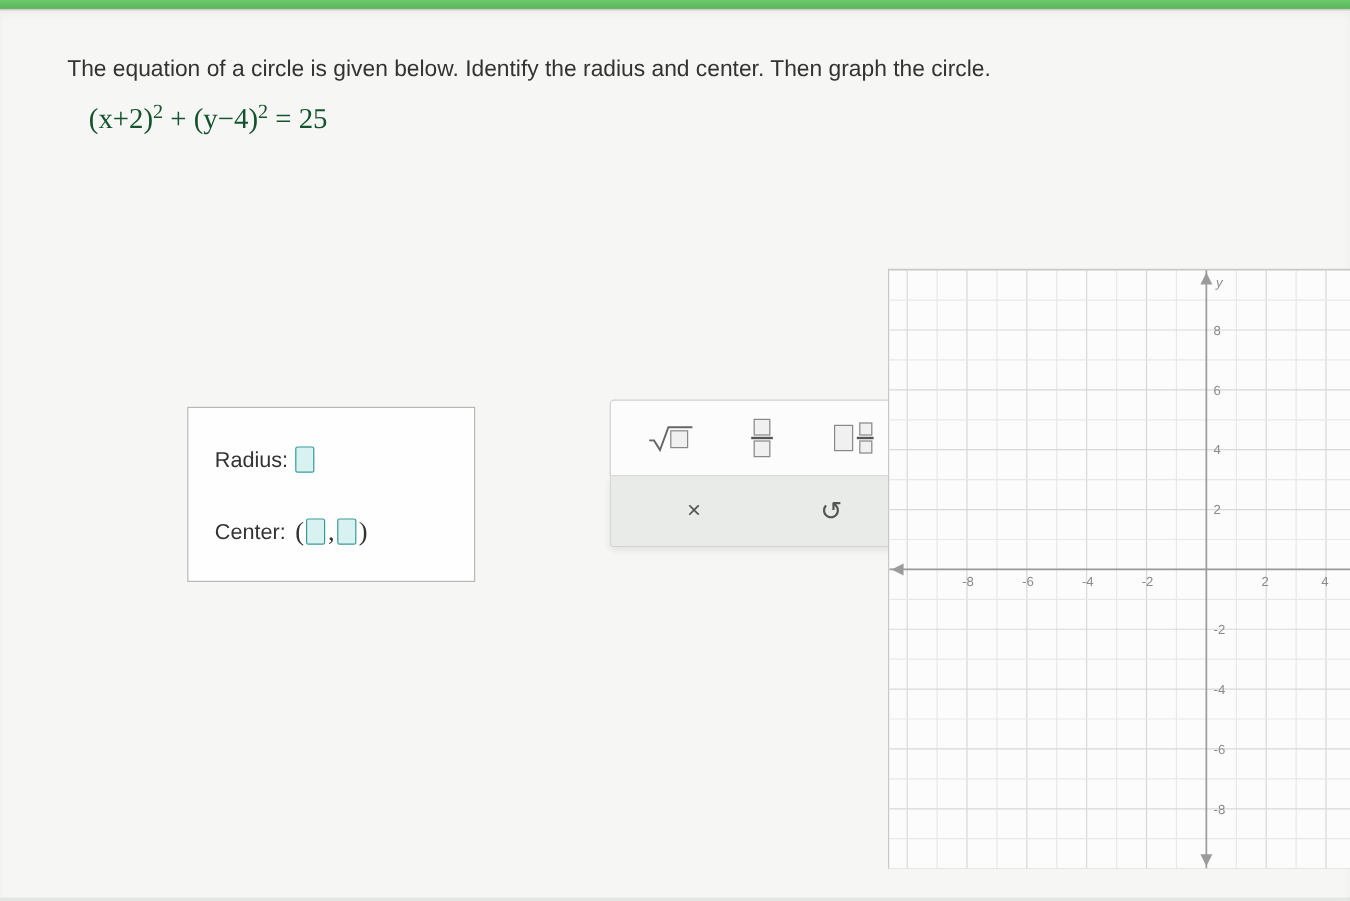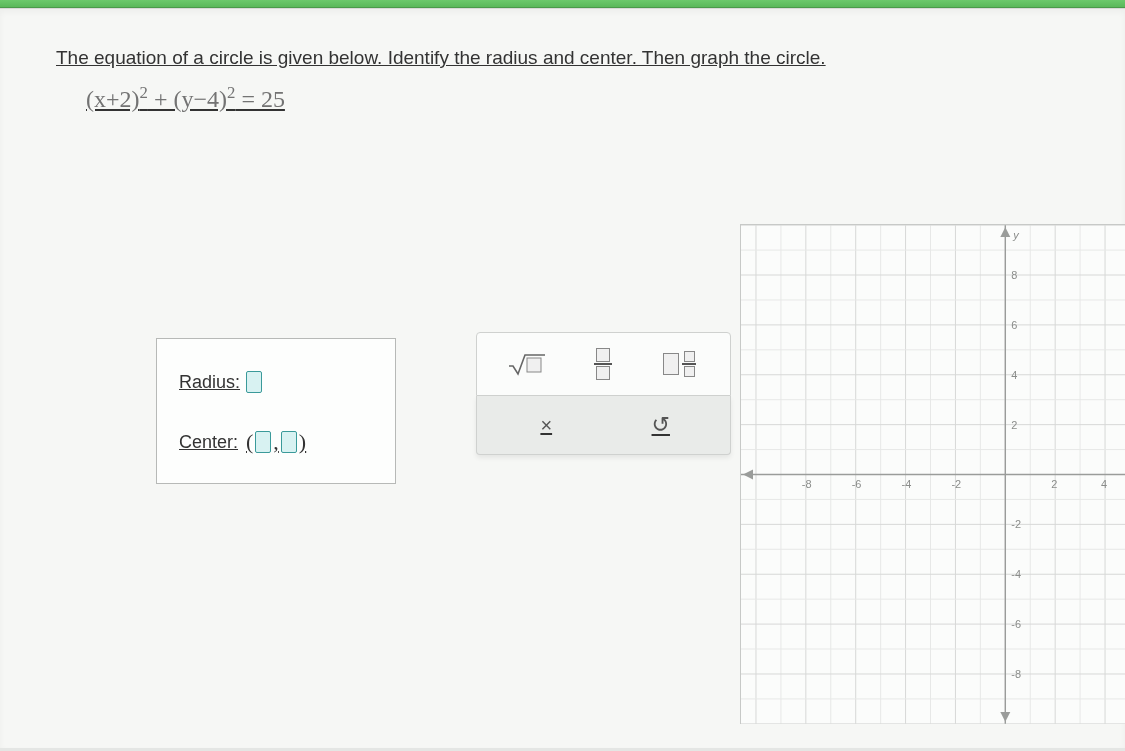--- a/index.html
+++ b/index.html
@@ -16,41 +16,40 @@
     border-bottom: 1px solid #4a9a4a;
   }
   .page {
     background: #f6f7f5;
     margin: 0;
     padding: 38px 56px 20px 56px;
     height: 740px;
     position: relative;
     border-top: 1px solid #d8d9d7;
     box-shadow: inset 0 3px 6px rgba(0,0,0,0.04);
-    text-decoration: underline;
   }
   .question-text {
     font-size: 19px;
     color: #333;
     margin-bottom: 14px;
   }
   .equation {
     font-family: "Times New Roman", serif;
     font-size: 24px;
-    color: #737373;
-    margin-left: 30px;
+    color: #14532d;
+    margin-left: 18px;
     margin-top: 10px;
   }
   .equation sup { font-size: 0.7em; vertical-align: super; }
   .work-area {
     position: relative;
     margin-top: 225px;
     display: flex;
     align-items: flex-start;
-    gap: 80px;
+    gap: 112px;
   }
   .answer-box {
     border: 1px solid #b7b9b7;
     background: #fdfefd;
     width: 240px;
     padding: 22px 22px;
     margin-left: 100px;
   }
   .answer-row {
     display: flex;

